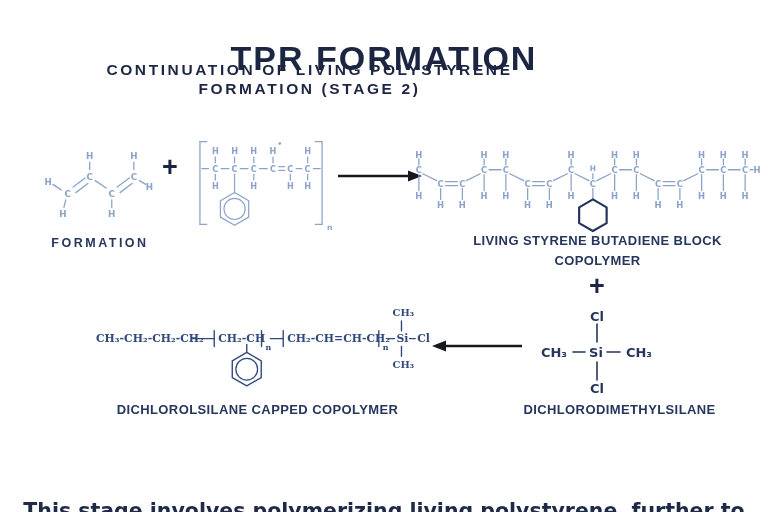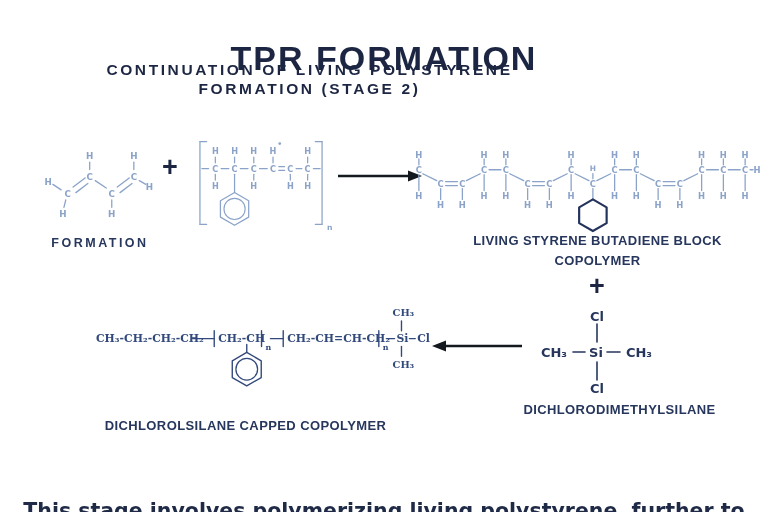--- a/index.html
+++ b/index.html
@@ -242,21 +242,21 @@
       <text x="126" y="38" font-size="11" text-anchor="start" dominant-baseline="central" fill="#32497c" font-weight="bold" font-family="&quot;DejaVu Serif&quot;, serif">CH₂-CH</text>
       <text x="174" y="47" font-size="8" text-anchor="start" dominant-baseline="central" fill="#32497c" font-weight="bold" font-family="&quot;DejaVu Serif&quot;, serif">n</text>
       <text x="196" y="38" font-size="11" text-anchor="start" dominant-baseline="central" fill="#32497c" font-weight="bold" font-family="&quot;DejaVu Serif&quot;, serif">CH₂-CH=CH-CH₂</text>
       <text x="293" y="47" font-size="8" text-anchor="start" dominant-baseline="central" fill="#32497c" font-weight="bold" font-family="&quot;DejaVu Serif&quot;, serif">n</text>
       <text x="307" y="38" font-size="11" text-anchor="start" dominant-baseline="central" fill="#32497c" font-weight="bold" font-family="&quot;DejaVu Serif&quot;, serif">Si</text>
       <text x="328" y="38" font-size="11" text-anchor="start" dominant-baseline="central" fill="#32497c" font-weight="bold" font-family="&quot;DejaVu Serif&quot;, serif">Cl</text>
       <text x="303" y="12" font-size="10" text-anchor="start" dominant-baseline="central" fill="#32497c" font-weight="bold" font-family="&quot;DejaVu Serif&quot;, serif">CH₃</text>
       <text x="303" y="64" font-size="10" text-anchor="start" dominant-baseline="central" fill="#32497c" font-weight="bold" font-family="&quot;DejaVu Serif&quot;, serif">CH₃</text>
     </svg>
 
-  <div class="abs lbl lbl-tight" style="left:73px;top:400px;width:345px;margin-top:16px;">DICHLOROLSILANE CAPPED COPOLYMER</div>
+  <div class="abs lbl lbl-tight" style="left:85px;top:400px;width:345px;">DICHLOROLSILANE CAPPED COPOLYMER</div>
 
   <div class="abs lbl lbl-tight" style="left:467px;top:400px;width:305px;">DICHLORODIMETHYLSILANE</div>
 
   <div class="abs footer">
     <div>This stage involves polymerizing living polystyrene  further to</div>
     
   </div>
 
 </div>
 

